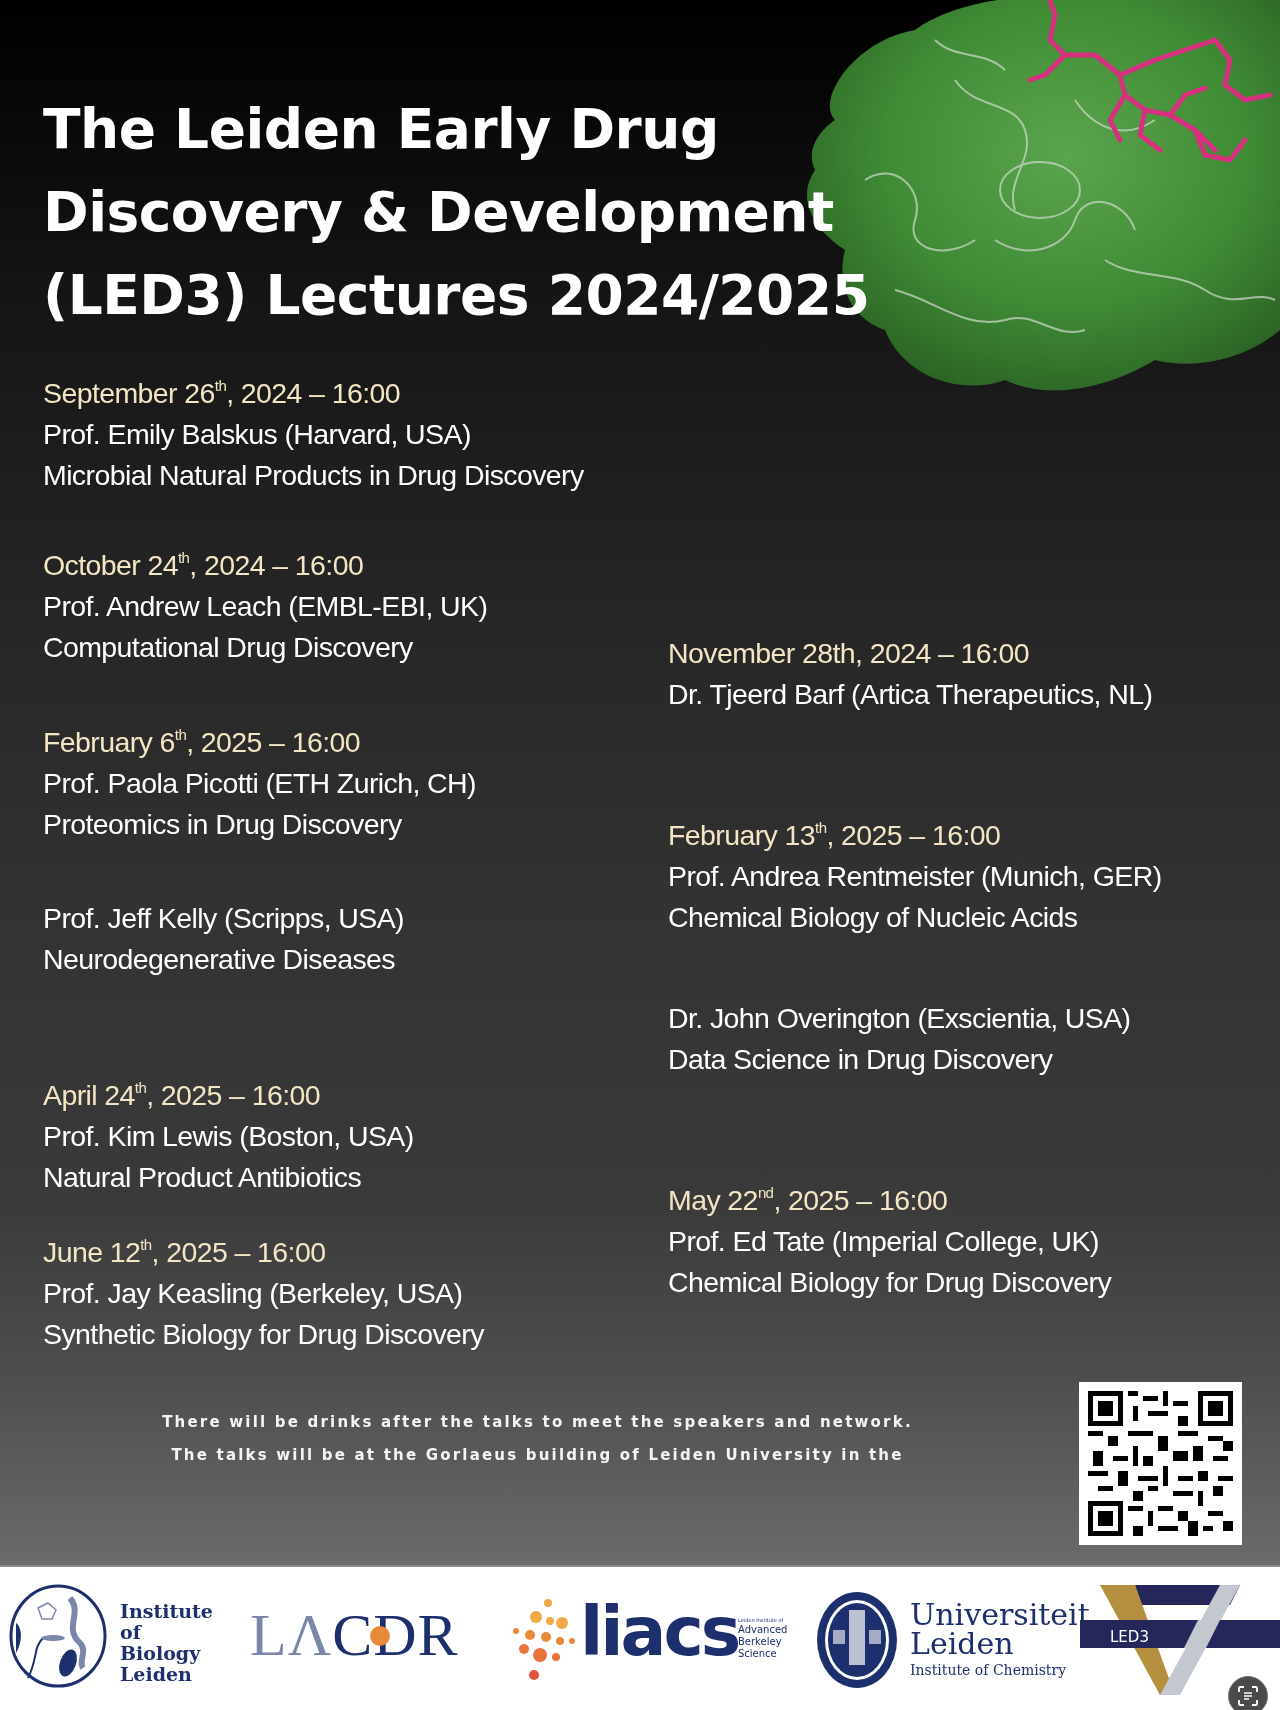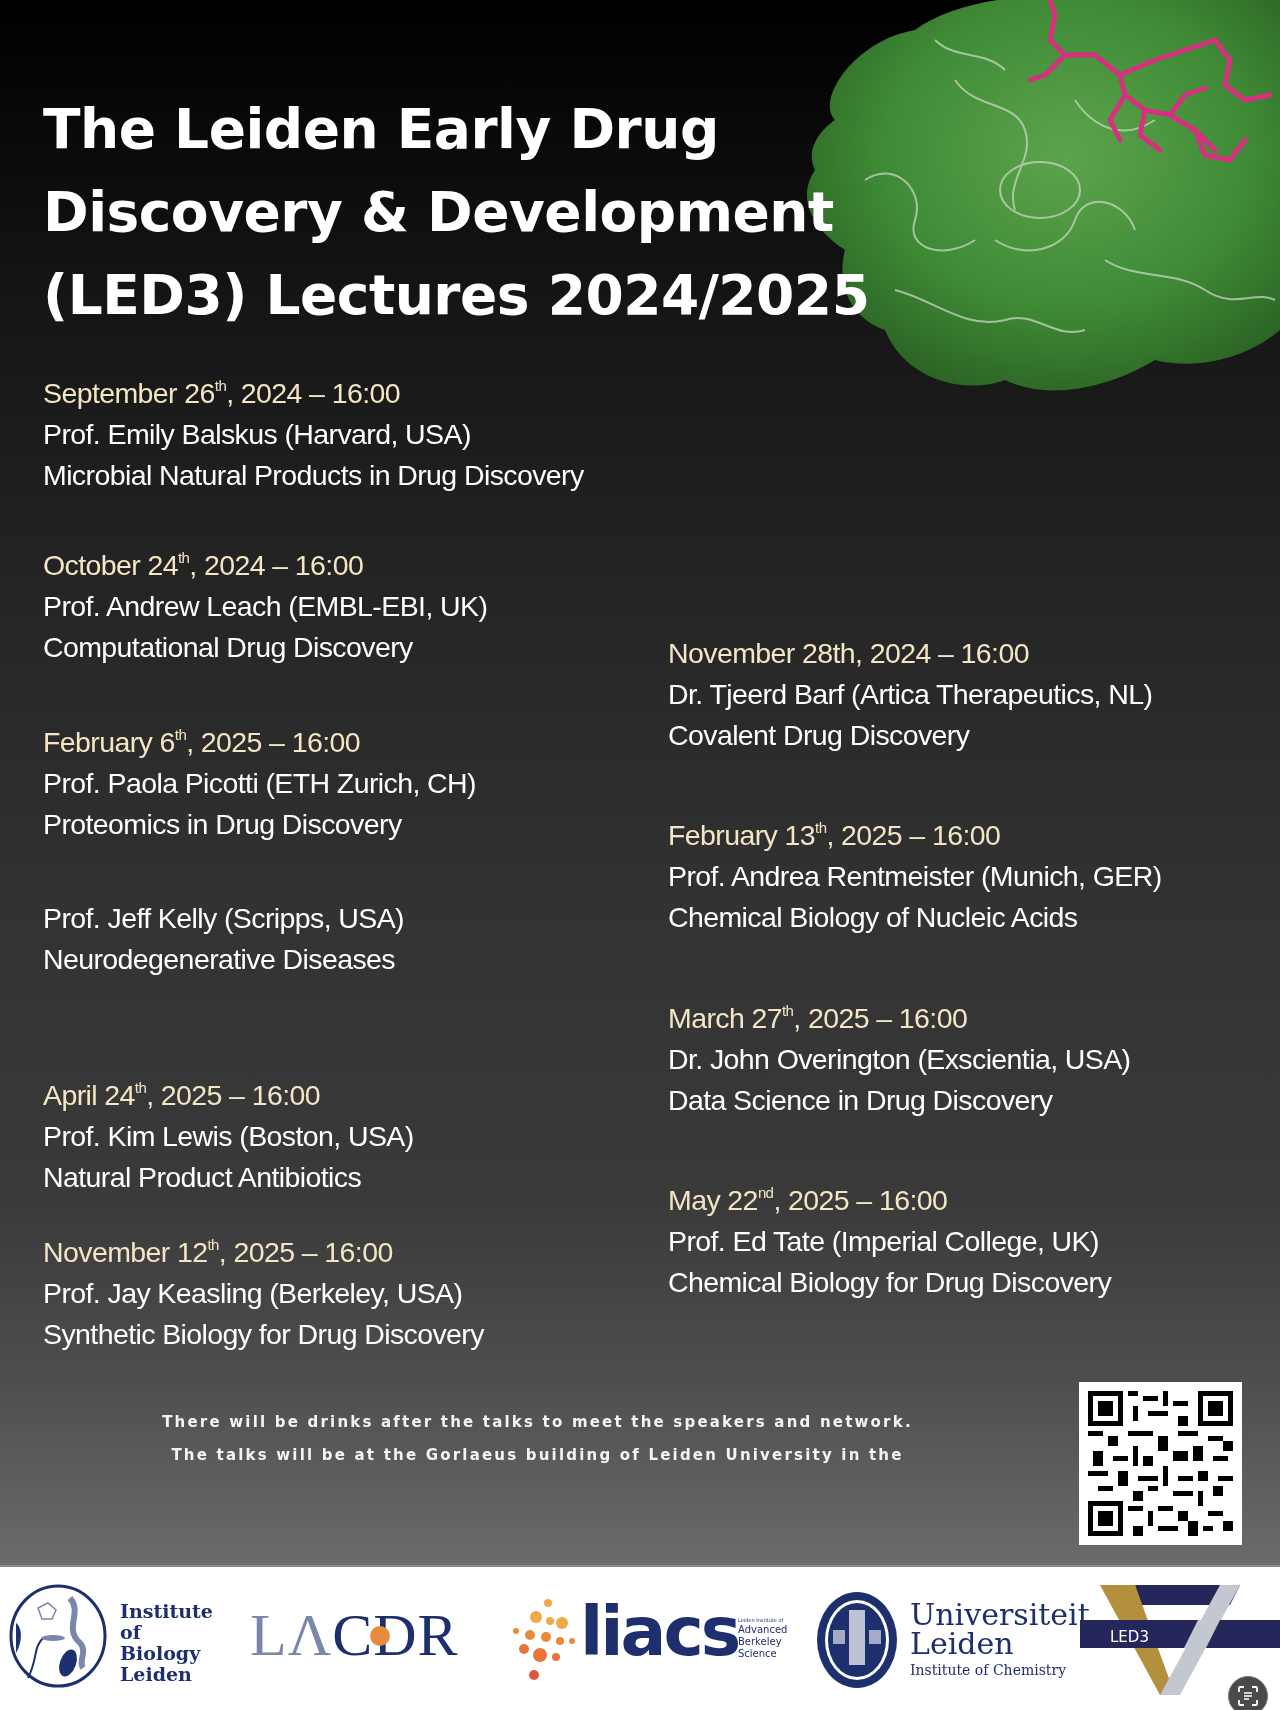--- a/index.html
+++ b/index.html
@@ -176,37 +176,35 @@
 <div class="lecture" style="left:43px; top:898px;">
   <span class="speaker">Prof. Jeff Kelly (Scripps, USA)</span>
   <span class="topic">Neurodegenerative Diseases</span>
 </div>
 <div class="lecture" style="left:43px; top:1075px;">
   <span class="date"><span>April 24</span><sup>th</sup><span>, 2025 – 16:00</span></span>
   <span class="speaker">Prof. Kim Lewis (Boston, USA)</span>
   <span class="topic">Natural Product Antibiotics</span>
 </div>
 <div class="lecture" style="left:43px; top:1232px;">
-  <span class="date"><span>November 12</span><sup>th</sup><span>, 2025 – 16:00</span></span>
+  <span class="date"><span>June 12</span><sup>th</sup><span>, 2025 – 16:00</span></span>
   <span class="speaker">Prof. Jay Keasling (Berkeley, USA)</span>
   <span class="topic">Synthetic Biology for Drug Discovery</span>
 </div>
 
 <div class="lecture" style="left:668px; top:633px;">
   <span class="date"><span>November 28th, 2024 – 16:00</span><span></span></span>
   <span class="speaker">Dr. Tjeerd Barf (Artica Therapeutics, NL)</span>
-  <span class="topic">Covalent Drug Discovery</span>
 </div>
 <div class="lecture" style="left:668px; top:815px;">
   <span class="date"><span>February 13</span><sup>th</sup><span>, 2025 – 16:00</span></span>
   <span class="speaker">Prof. Andrea Rentmeister (Munich, GER)</span>
   <span class="topic">Chemical Biology of Nucleic Acids</span>
 </div>
 <div class="lecture" style="left:668px; top:998px;">
-  <span class="date"><span>March 27</span><sup>th</sup><span>, 2025 – 16:00</span></span>
   <span class="speaker">Dr. John Overington (Exscientia, USA)</span>
   <span class="topic">Data Science in Drug Discovery</span>
 </div>
 <div class="lecture" style="left:668px; top:1180px;">
   <span class="date"><span>May 22</span><sup>nd</sup><span>, 2025 – 16:00</span></span>
   <span class="speaker">Prof. Ed Tate (Imperial College, UK)</span>
   <span class="topic">Chemical Biology for Drug Discovery</span>
 </div>
 
 <div class="footer-text">

